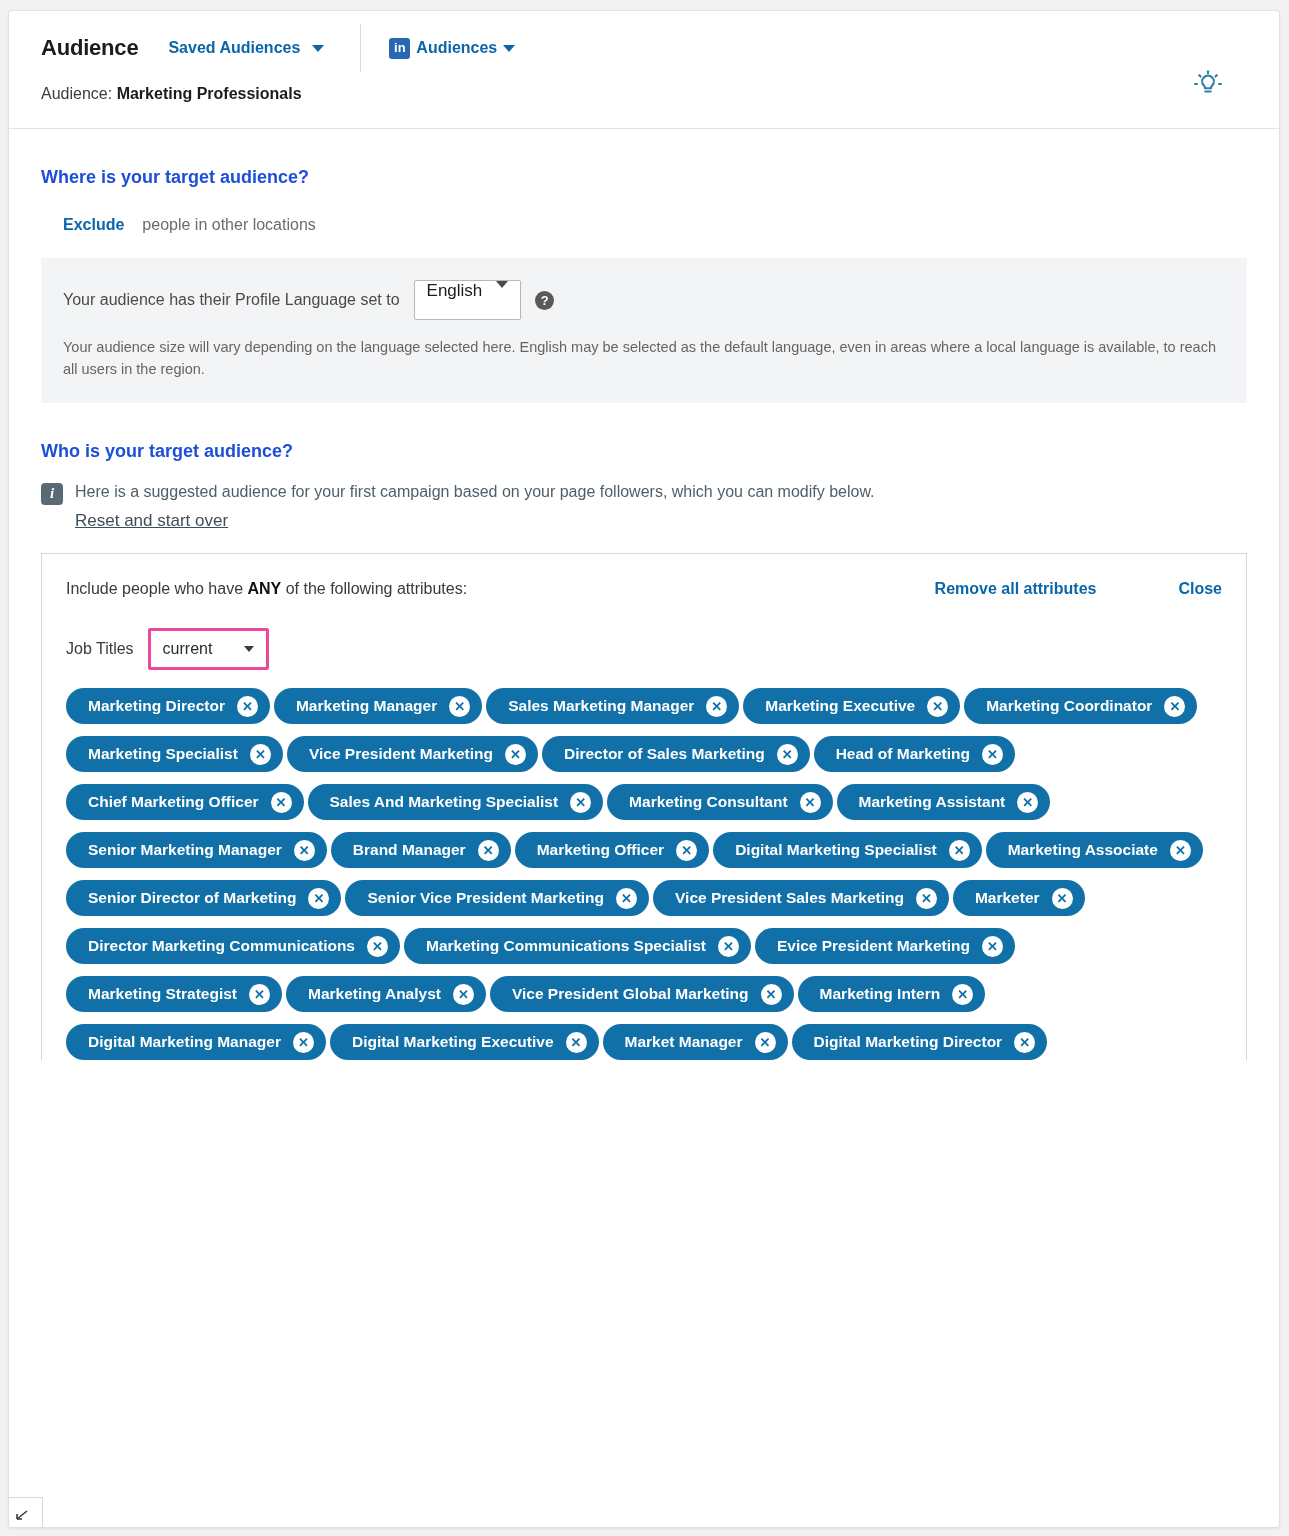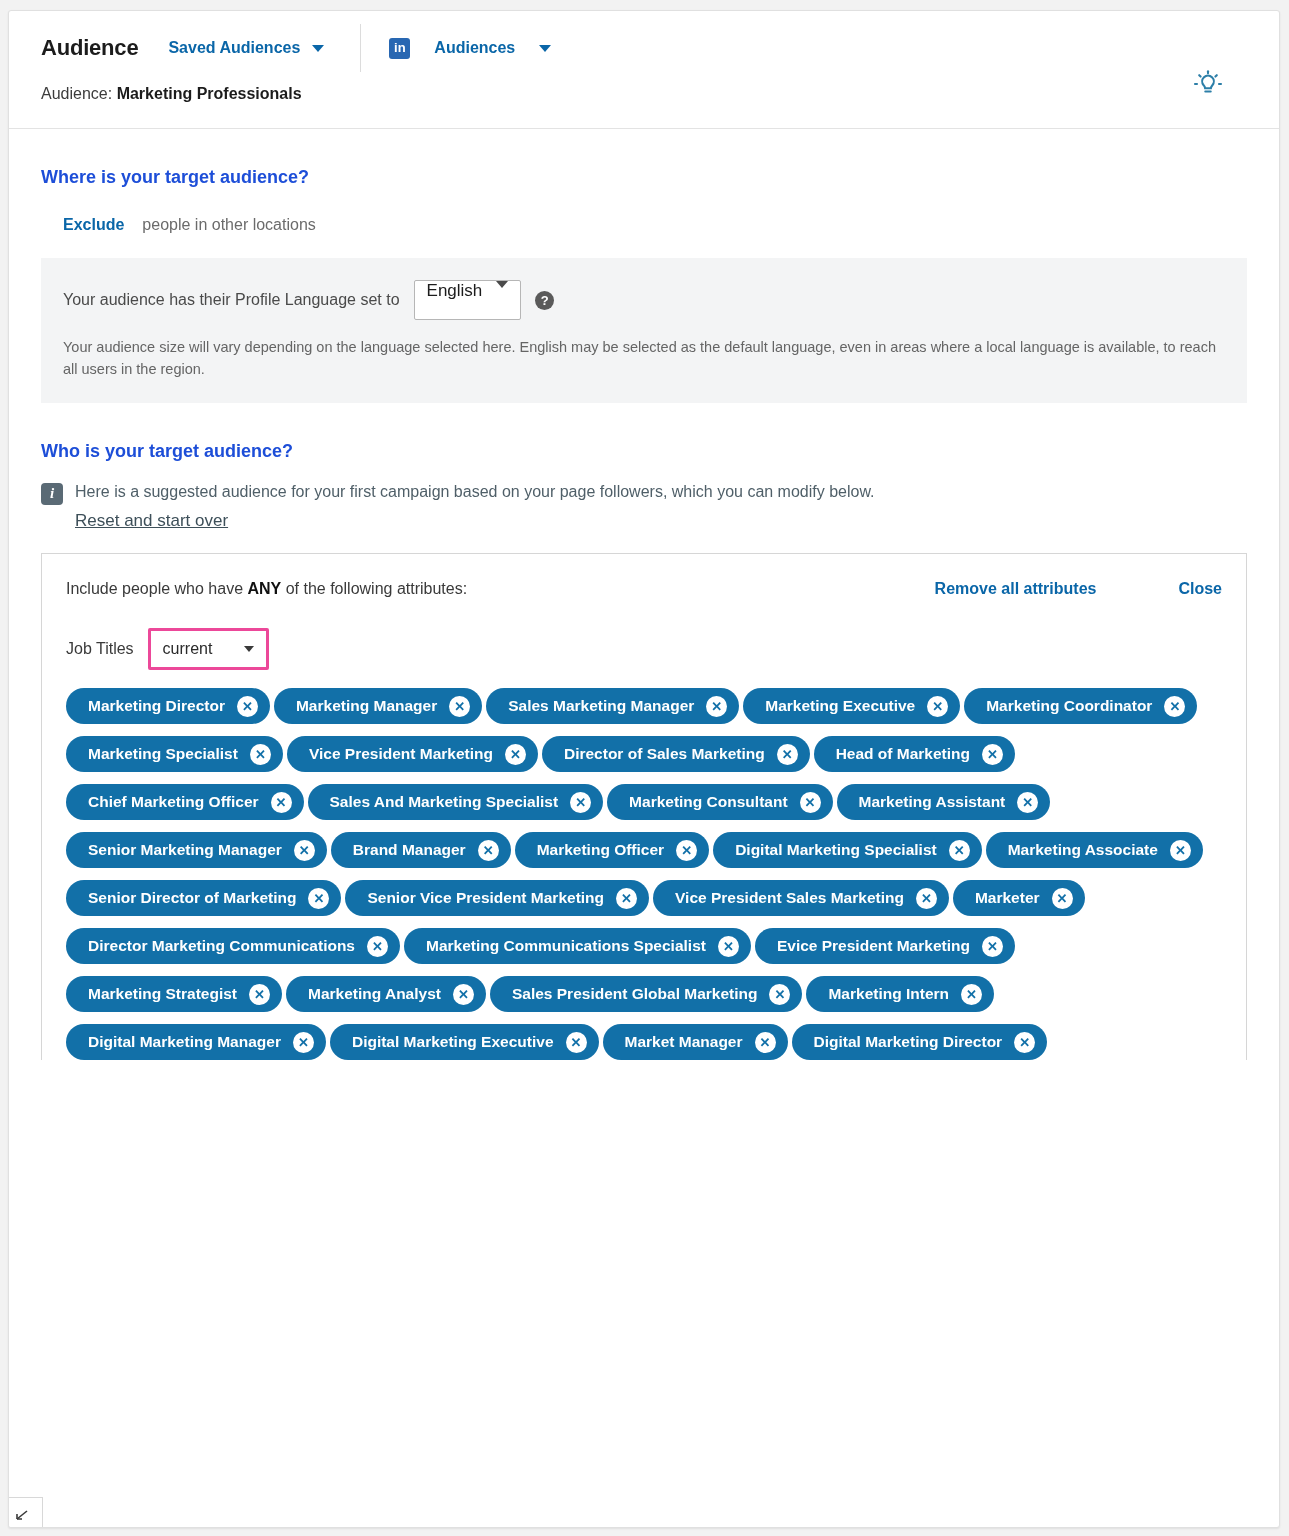--- a/index.html
+++ b/index.html
@@ -68,21 +68,21 @@
   }
   .divider-v {
     width: 1px;
     height: 48px;
     background: #dcdcdc;
     margin: 0 28px 0 36px;
   }
   .li-aud {
     display: flex;
     align-items: center;
-    gap: 24px;
+    gap: 6px;
     color: #0a66a8;
     font-size: 16px;
     font-weight: bold;
     cursor: pointer;
   }
   .li-logo {
     width: 21px; height: 21px;
     background: #2867B2;
     border-radius: 3px;
     position: relative;
@@ -533,21 +533,21 @@
             </div>
             <div class="chip">
               <span>Marketing Strategist</span>
               <span class="x">✕</span>
             </div>
             <div class="chip">
               <span>Marketing Analyst</span>
               <span class="x">✕</span>
             </div>
             <div class="chip">
-              <span>Sales President Global Marketing</span>
+              <span>Vice President Global Marketing</span>
               <span class="x">✕</span>
             </div>
             <div class="chip">
               <span>Marketing Intern</span>
               <span class="x">✕</span>
             </div>
             <div class="chip">
               <span>Digital Marketing Manager</span>
               <span class="x">✕</span>
             </div>

